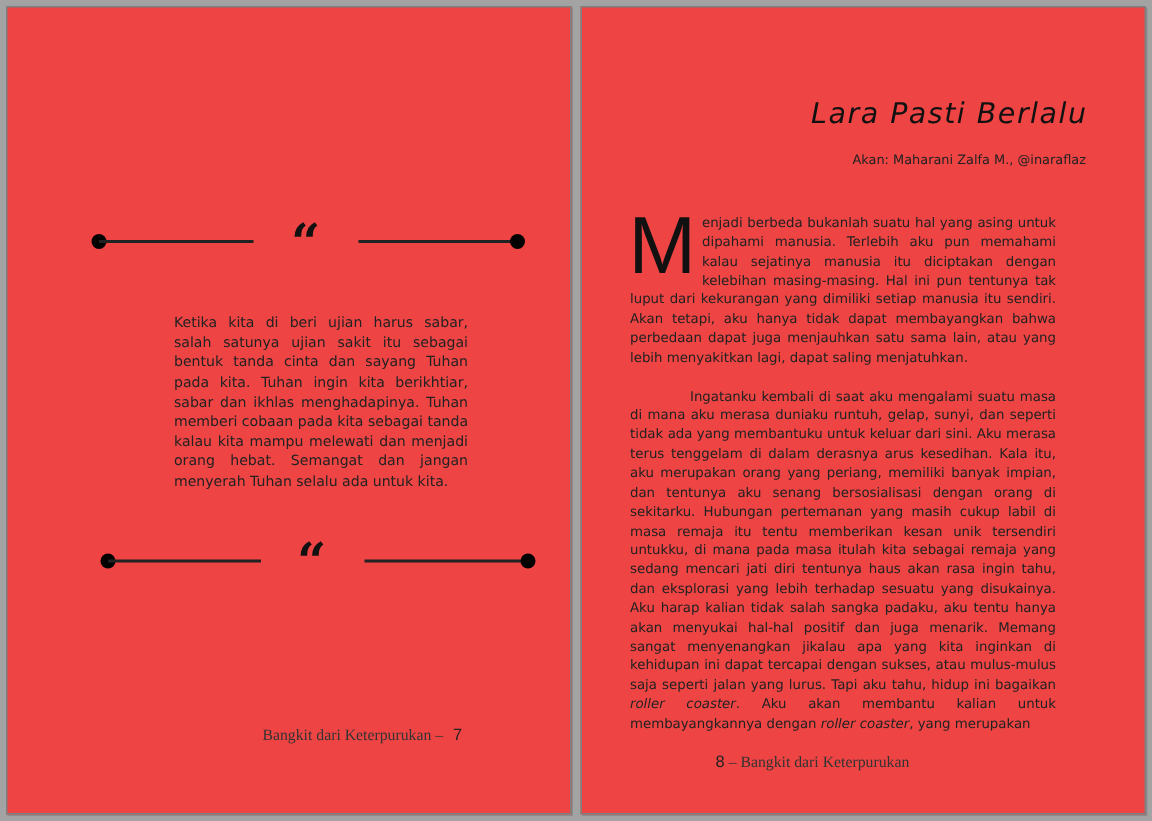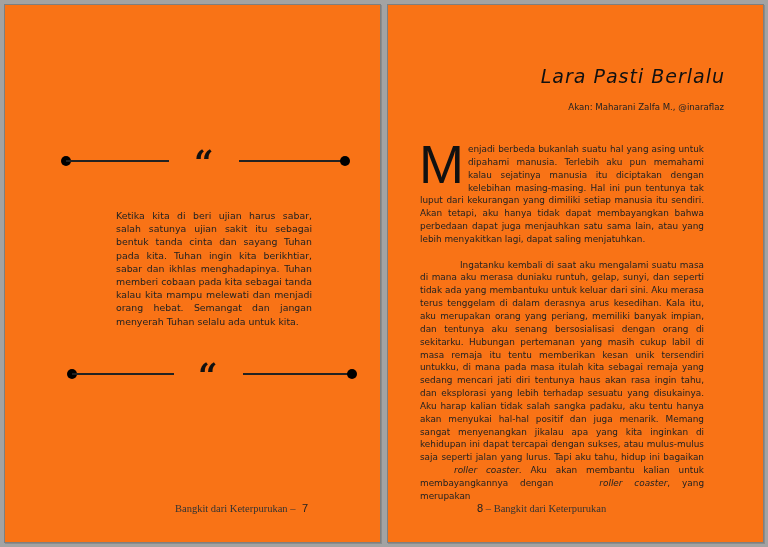--- a/index.html
+++ b/index.html
@@ -6,21 +6,21 @@
   html, body { width: 768px; height: 547px; overflow: hidden; }
   body {
     background: #a3a3a3;
     position: relative;
     font-family: "Liberation Sans", "DejaVu Sans", sans-serif;
   }
   .page {
     position: absolute;
     top: 4px;
     height: 539px;
-    background: #f97316;
+    background: #ef4444;
     border: 1px solid #7f7f7f;
     box-shadow: 1px 1px 0 #8c8c8c;
   }
   #page-left { left: 4px; width: 377px; }
   #page-right { left: 387px; width: 377px; }
 
   
   .divider {
     position: absolute;
     height: 20px;
@@ -105,21 +105,21 @@
   .body-text p.indent { text-indent: 40px; }
   .dropcap {
     float: left;
     font-family: "Liberation Sans", "DejaVu Sans", sans-serif;
     font-size: 54px;
     line-height: 40px;
     height: 38px;
     margin: 1px 4px 0 -1px;
     color: #111;
   }
-  .body-text em { font-style: italic; margin-left: 34px; }
+  .body-text em { font-style: italic; }
 </style>
 </head>
 <body>
 
 <div id="page-left" class="page">
   <div class="divider" style="left:56px; top:146px; width:290px;">
     <span class="dot" style="left:0;"></span>
     <span class="line" style="left:5px; width:103px;"></span>
     <span class="quote" style="left:133px;">“</span>
     <span class="line" style="left:178px; width:105px;"></span>
@@ -129,21 +129,21 @@
   <div class="quote-text">Ketika kita di beri ujian harus sabar, salah satunya ujian sakit itu sebagai bentuk tanda cinta dan sayang Tuhan pada kita. Tuhan ingin kita berikhtiar, sabar dan ikhlas menghadapinya. Tuhan memberi cobaan pada kita sebagai tanda kalau kita mampu melewati dan menjadi orang hebat. Semangat dan jangan menyerah Tuhan selalu ada untuk kita.</div>
 
   <div class="divider" style="left:62px; top:359px; width:290px;">
     <span class="dot" style="left:0;"></span>
     <span class="line" style="left:5px; width:102px;"></span>
     <span class="quote" style="left:131px;">“</span>
     <span class="line" style="left:176px; width:108px;"></span>
     <span class="dot" style="left:280px;"></span>
   </div>
 
-  <div class="footer" style="left:170px; top:497px;">
+  <div class="footer" style="left:170px; top:479px;">
     <span>Bangkit dari Keterpurukan</span>
     <span>–</span>
     <span class="num" style="margin-left:4px;">7</span>
   </div>
 </div>
 
 <div id="page-right" class="page">
   <div class="title">Lara Pasti Berlalu</div>
   <div class="author">Akan: Maharani Zalfa M., @inaraflaz</div>
 

